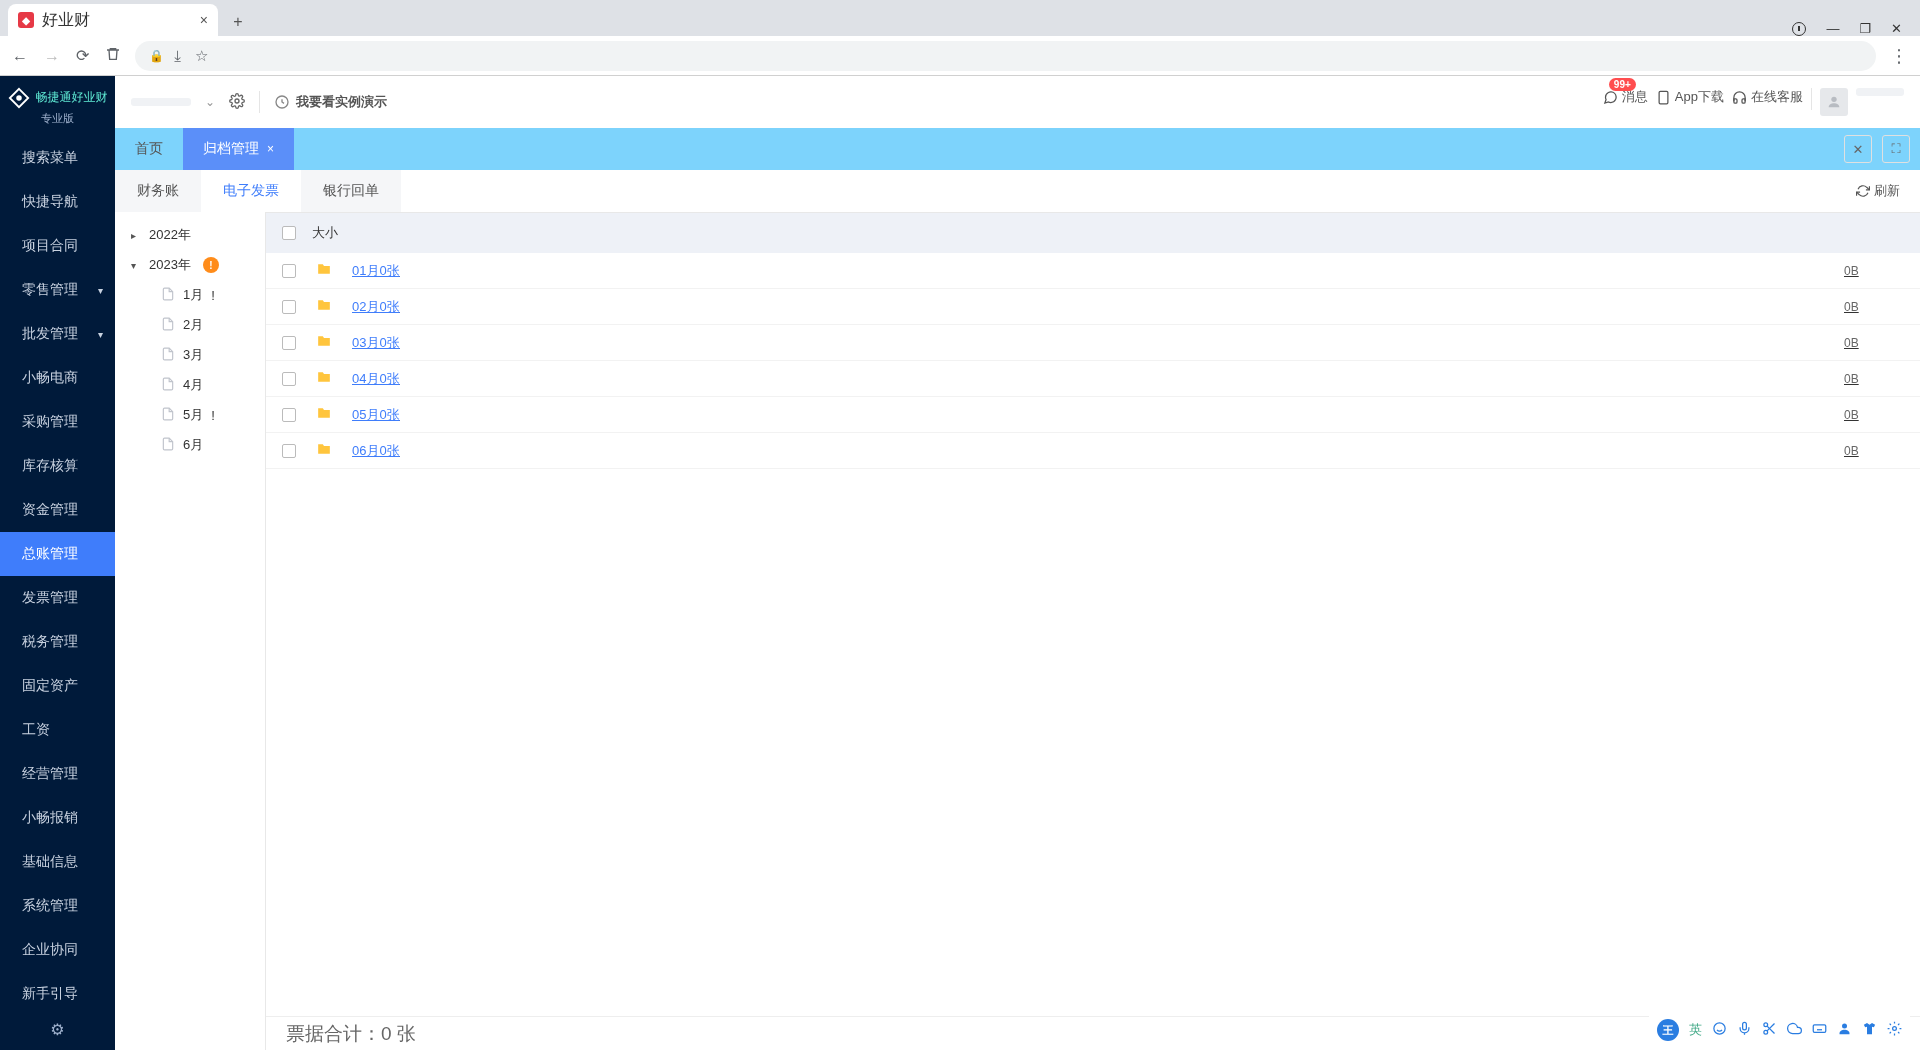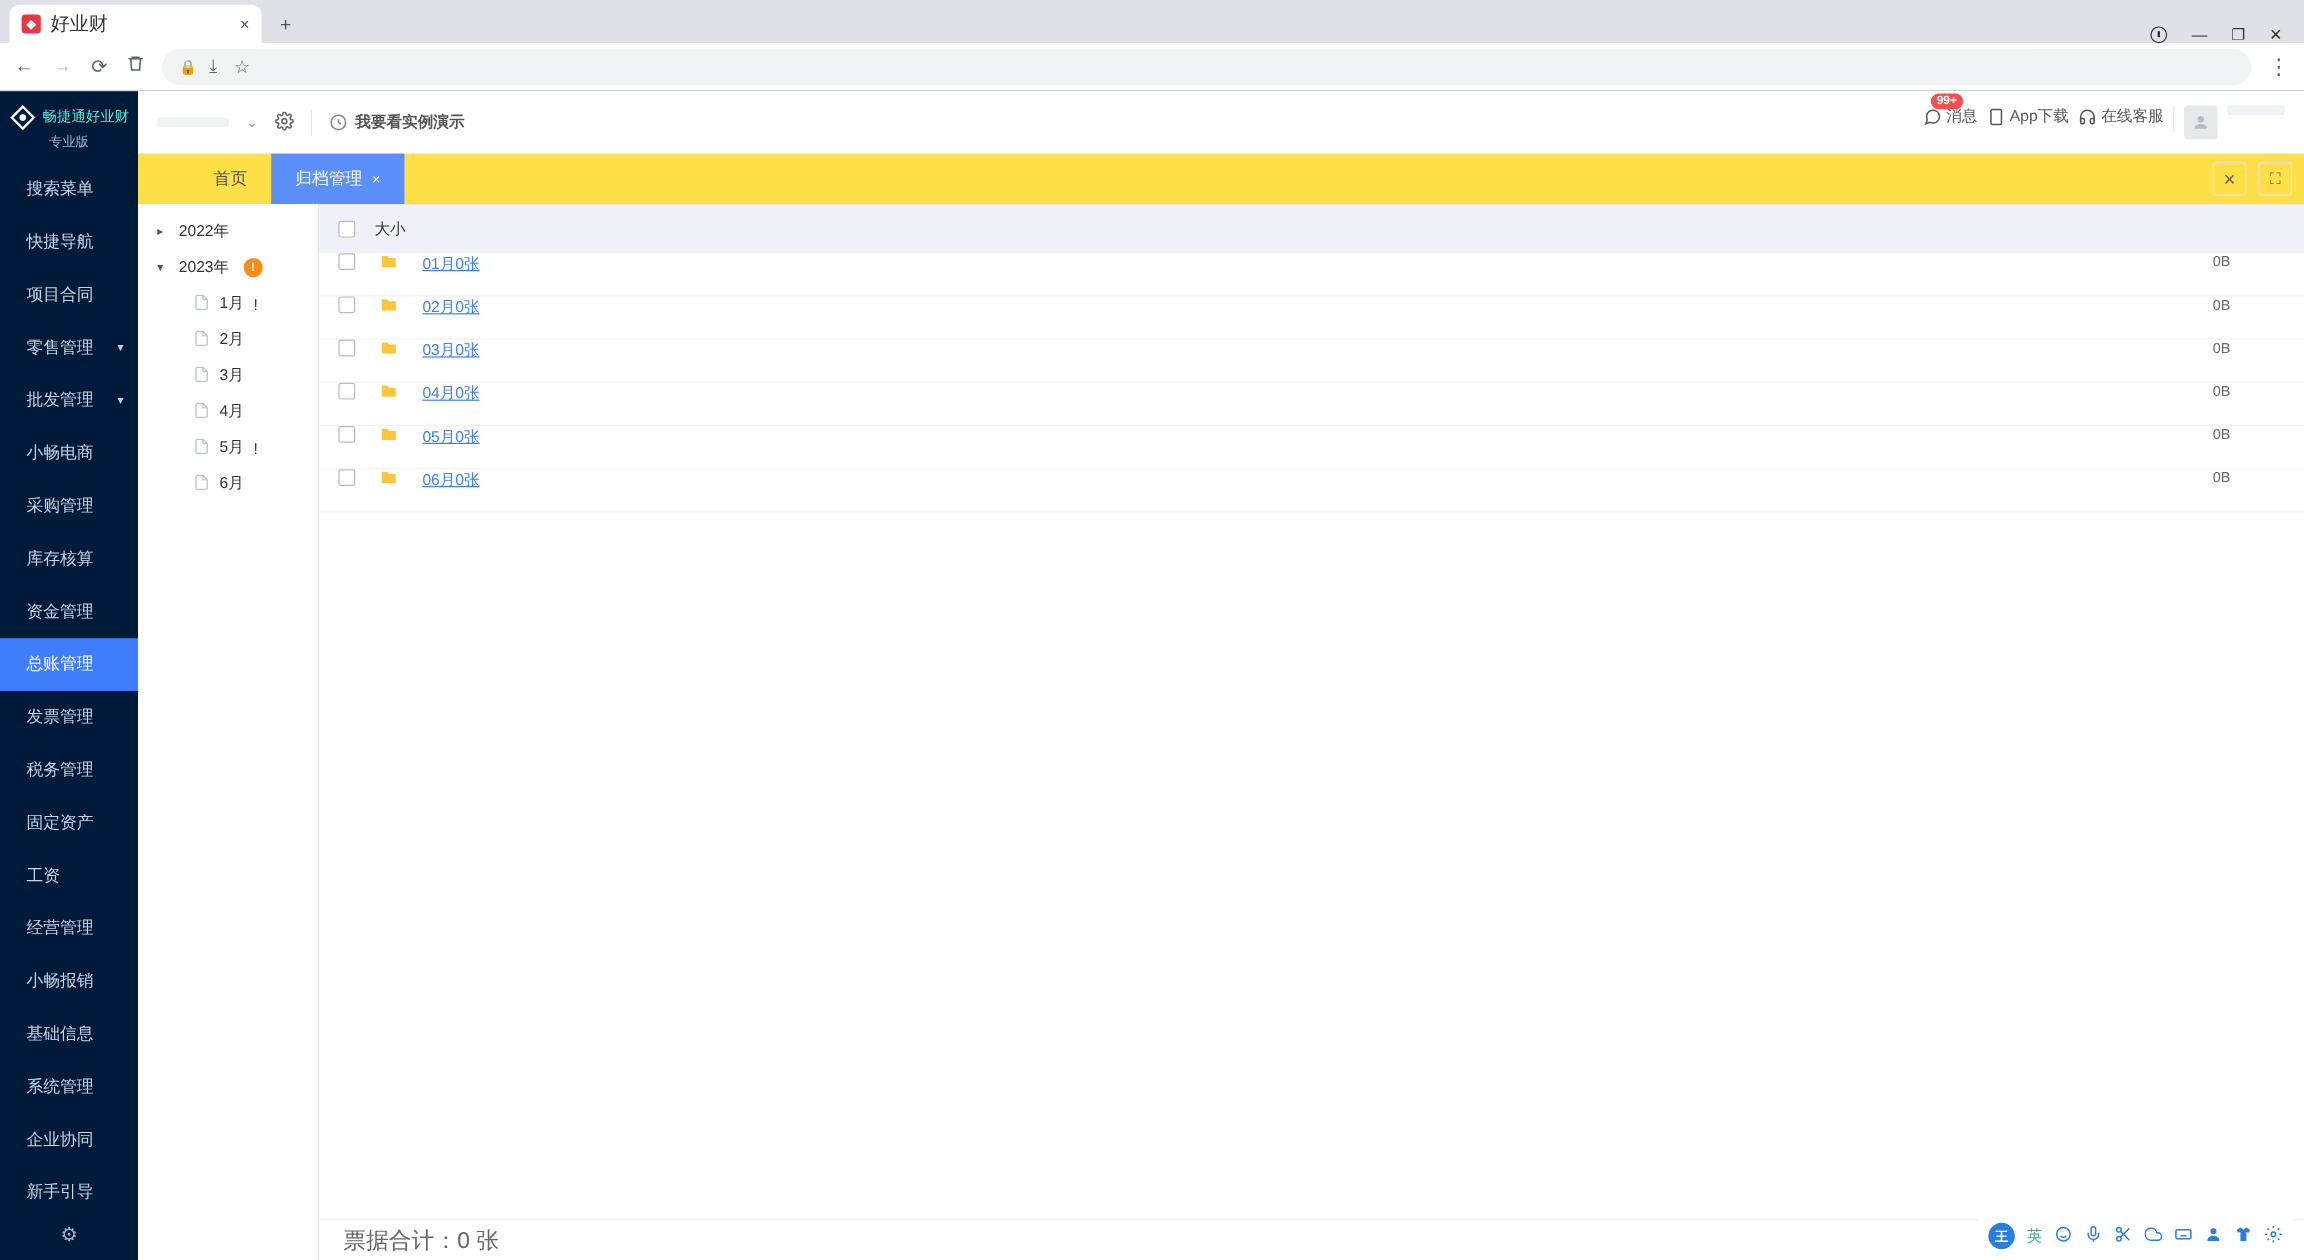--- a/index.html
+++ b/index.html
@@ -55,21 +55,21 @@
 .divider-v { width:1px; height:22px; background:#e5e5e5; }
 .demo-link { display: flex; align-items: center; gap: 6px; color: #555; cursor:pointer;font-weight:bold; }
 .demo-link svg { width:16px; height:16px; }
 .appbar-right { margin-left: auto; display: flex; align-items: flex-start; gap: 8px; }
 .app-action { display:flex; align-items:center; gap:4px; color:#555; font-size:13px; cursor:pointer; position:relative; }
 .app-action svg { width:15px; height:15px; }
 .badge-99 { position:absolute; top:-10px; left:6px; background:#ff4d4f; color:#fff; font-size:10px; padding:1px 5px; border-radius:8px; font-weight:bold;}
 .avatar { width:28px; height:28px; background:#e6e8eb; border-radius:3px; display:flex; align-items:center; justify-content:center; color:#b8bcc2;}
 .user-name { background:#f0f2f5; padding:4px 16px; border-radius:3px; color:#b4b4b4; min-width:48px;}
 
-.page-tabs { height: 42px; display: flex; align-items: stretch; background:#fde047;padding-left:43px; }
+.page-tabs { height: 42px; display: flex; align-items: stretch; background:#7dd3fc; }
 .page-tab { padding: 0 20px; display: flex; align-items: center; gap: 8px; font-size: 14px; color: #555; cursor:pointer; }
 .page-tab.active { background: #5b8ff9; color: #fff; }
 .page-tab-close { font-size: 12px; }
 .page-tabs-right { margin-left:auto; display:flex; align-items:center; gap:10px; padding-right:10px; }
 .pt-btn { width:28px; height:28px; display:flex; align-items:center; justify-content:center; border:1px solid #e0e0e0; border-radius:3px; cursor:pointer; color:#666; font-size:13px;}
 
 .content { flex:1; background:#fff; display:flex; flex-direction:column; padding: 0; }
 
 .sub-tabs { height: 42px; display: flex; align-items: center; background:#fff; border-bottom:0; padding-left:0; }
 .sub-tab { padding: 0 22px; height:100%; display:flex; align-items:center; font-size:14px; color:#555; cursor:pointer; background:#f5f6f8; }
@@ -88,21 +88,21 @@
 .tree-child { padding-left: 46px; display:flex; align-items:center; height:30px; gap:8px; cursor:pointer; }
 .tree-child .file-icon { color:#c0c4cc; }
 .tree-child .file-icon svg { width:14px; height:14px; }
 
 
 .file-panel { flex:1; border-left:0; display:flex; flex-direction:column; border:1px solid #e8e8e8; border-right:0; border-bottom:0; margin-right:0;}
 .file-header { height:40px; background:#eef1f7; display:flex; align-items:center; padding: 0 16px; gap:16px; font-size:13px; color:#333; }
 .file-header .col-name { flex:1; }
 .file-header .col-size { width:60px; text-align:left; }
 .chk { width:14px; height:14px; border:1px solid #bbb; border-radius:2px; background:#fff; cursor:pointer; }
-.file-row { height:36px; display:flex; align-items:flex-start; padding:0 16px; gap:20px; border-bottom:1px solid #f2f2f2; }
+.file-row { height:36px; display:flex; align-items:center; padding:0 16px; gap:20px; border-bottom:1px solid #f2f2f2;text-decoration:underline; }
 .file-row .folder-icon { color:#ffc53d; }
 .file-row .folder-icon svg { width:16px; height:14px; }
 .file-row .fname { color:#3f7dfb; text-decoration:underline; cursor:pointer; flex:0 0 auto; }
 .file-row .spacer { flex:1; }
 .file-row .fsize { width:60px; color:#666; font-size:12px; }
 
 .footer-bar { height:34px; display:flex; align-items:center; padding:0 20px; font-size:19px; color:#666; border-top:1px solid #eee;}
 
 
 .ime-bar { position:fixed; right:10px; bottom:6px; height:28px; display:flex; align-items:center; gap:10px; padding:0 8px; background:#fff; }
@@ -293,20 +293,42 @@
         <span>归档管理</span>
         <span class="page-tab-close">×</span>
       </div>
       <div class="page-tabs-right">
         <span class="pt-btn">✕</span>
         <span class="pt-btn">⛶</span>
       </div>
     </div>
 
     <div class="content">
+      <div class="sub-tabs">
+        <div id="sub-tabs-container" style="display:flex; height:100%;">
+            <div class="sub-tab">
+              <span>财务账</span>
+            </div>
+            <div class="sub-tab active">
+              <span>电子发票</span>
+            </div>
+            <div class="sub-tab">
+              <span>银行回单</span>
+            </div>
+          </div>
+        <div class="sub-tabs-right">
+          <span class="refresh-btn">
+            <svg viewBox="0 0 24 24" fill="none" stroke="#555" stroke-width="2">
+                <path d="M23 4v6h-6M1 20v-6h6"></path>
+                <path d="M3.51 9a9 9 0 0 1 14.85-3.36L23 10M1 14l4.64 4.36A9 9 0 0 0 20.49 15"></path>
+              </svg>
+            <span>刷新</span>
+          </span>
+        </div>
+      </div>
 
       <div class="content-body">
         <div class="tree" id="tree-container">
             <div class="tree-node">
               <span class="tri">▸</span>
               <span>2022年</span>
             </div>
             <div class="tree-node">
               <span class="tri">▾</span>
               <span>2023年</span>

